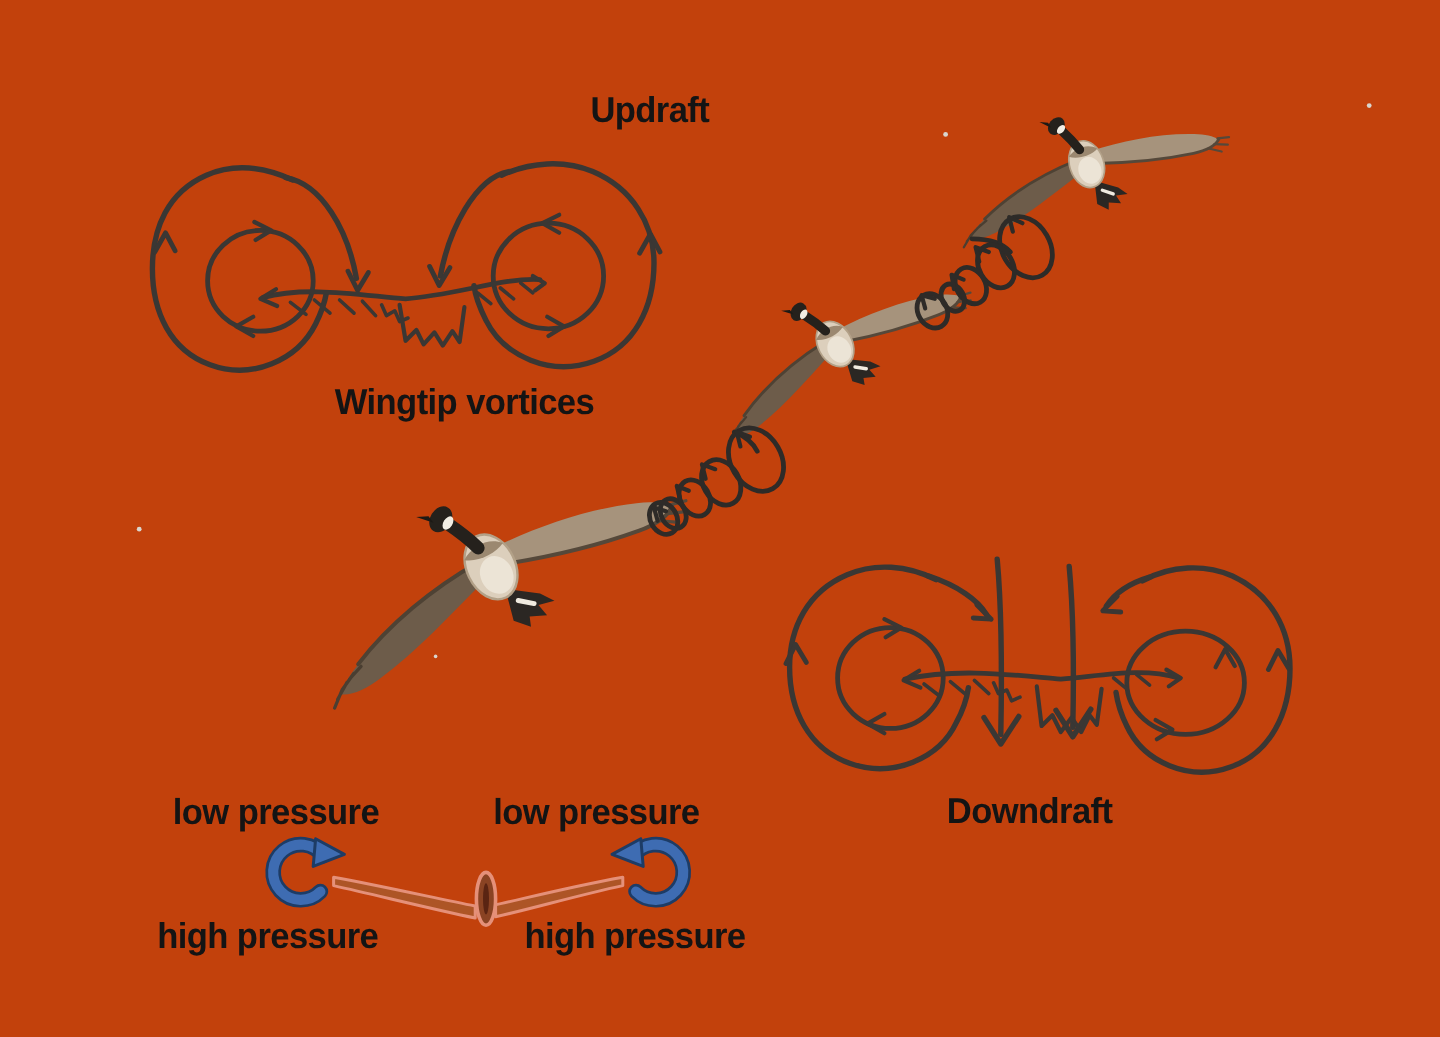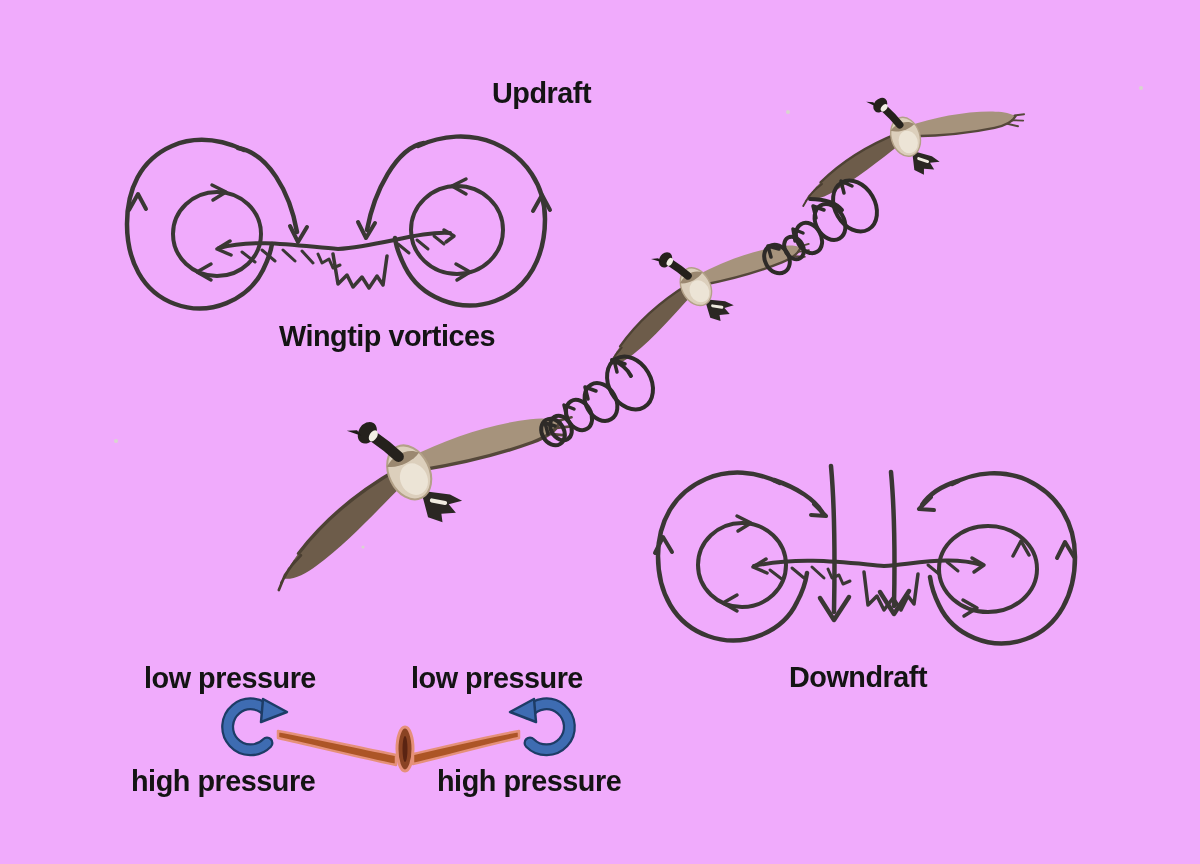--- a/index.html
+++ b/index.html
@@ -1,18 +1,18 @@
 <!DOCTYPE html>
 <html><head>
 <meta charset="utf-8">
 <style>
   html,body { margin:0; padding:0; background:#ffffff; }
   #canvas {
     position:relative; width:1200px; height:864px;
-    background:#f0abfc; overflow:hidden;
+    background:#c2410c; overflow:hidden;
     font-family:"Liberation Sans", sans-serif;
   }
   #art { position:absolute; left:0; top:0; width:1200px; height:864px; }
   .label {
     position:absolute; white-space:nowrap;
     font-family:"Liberation Sans", sans-serif;
     font-weight:bold; font-size:30px; letter-spacing:-0.5px;
     color:#141414; transform:scaleX(0.96); transform-origin:left top;
   }
 </style>

